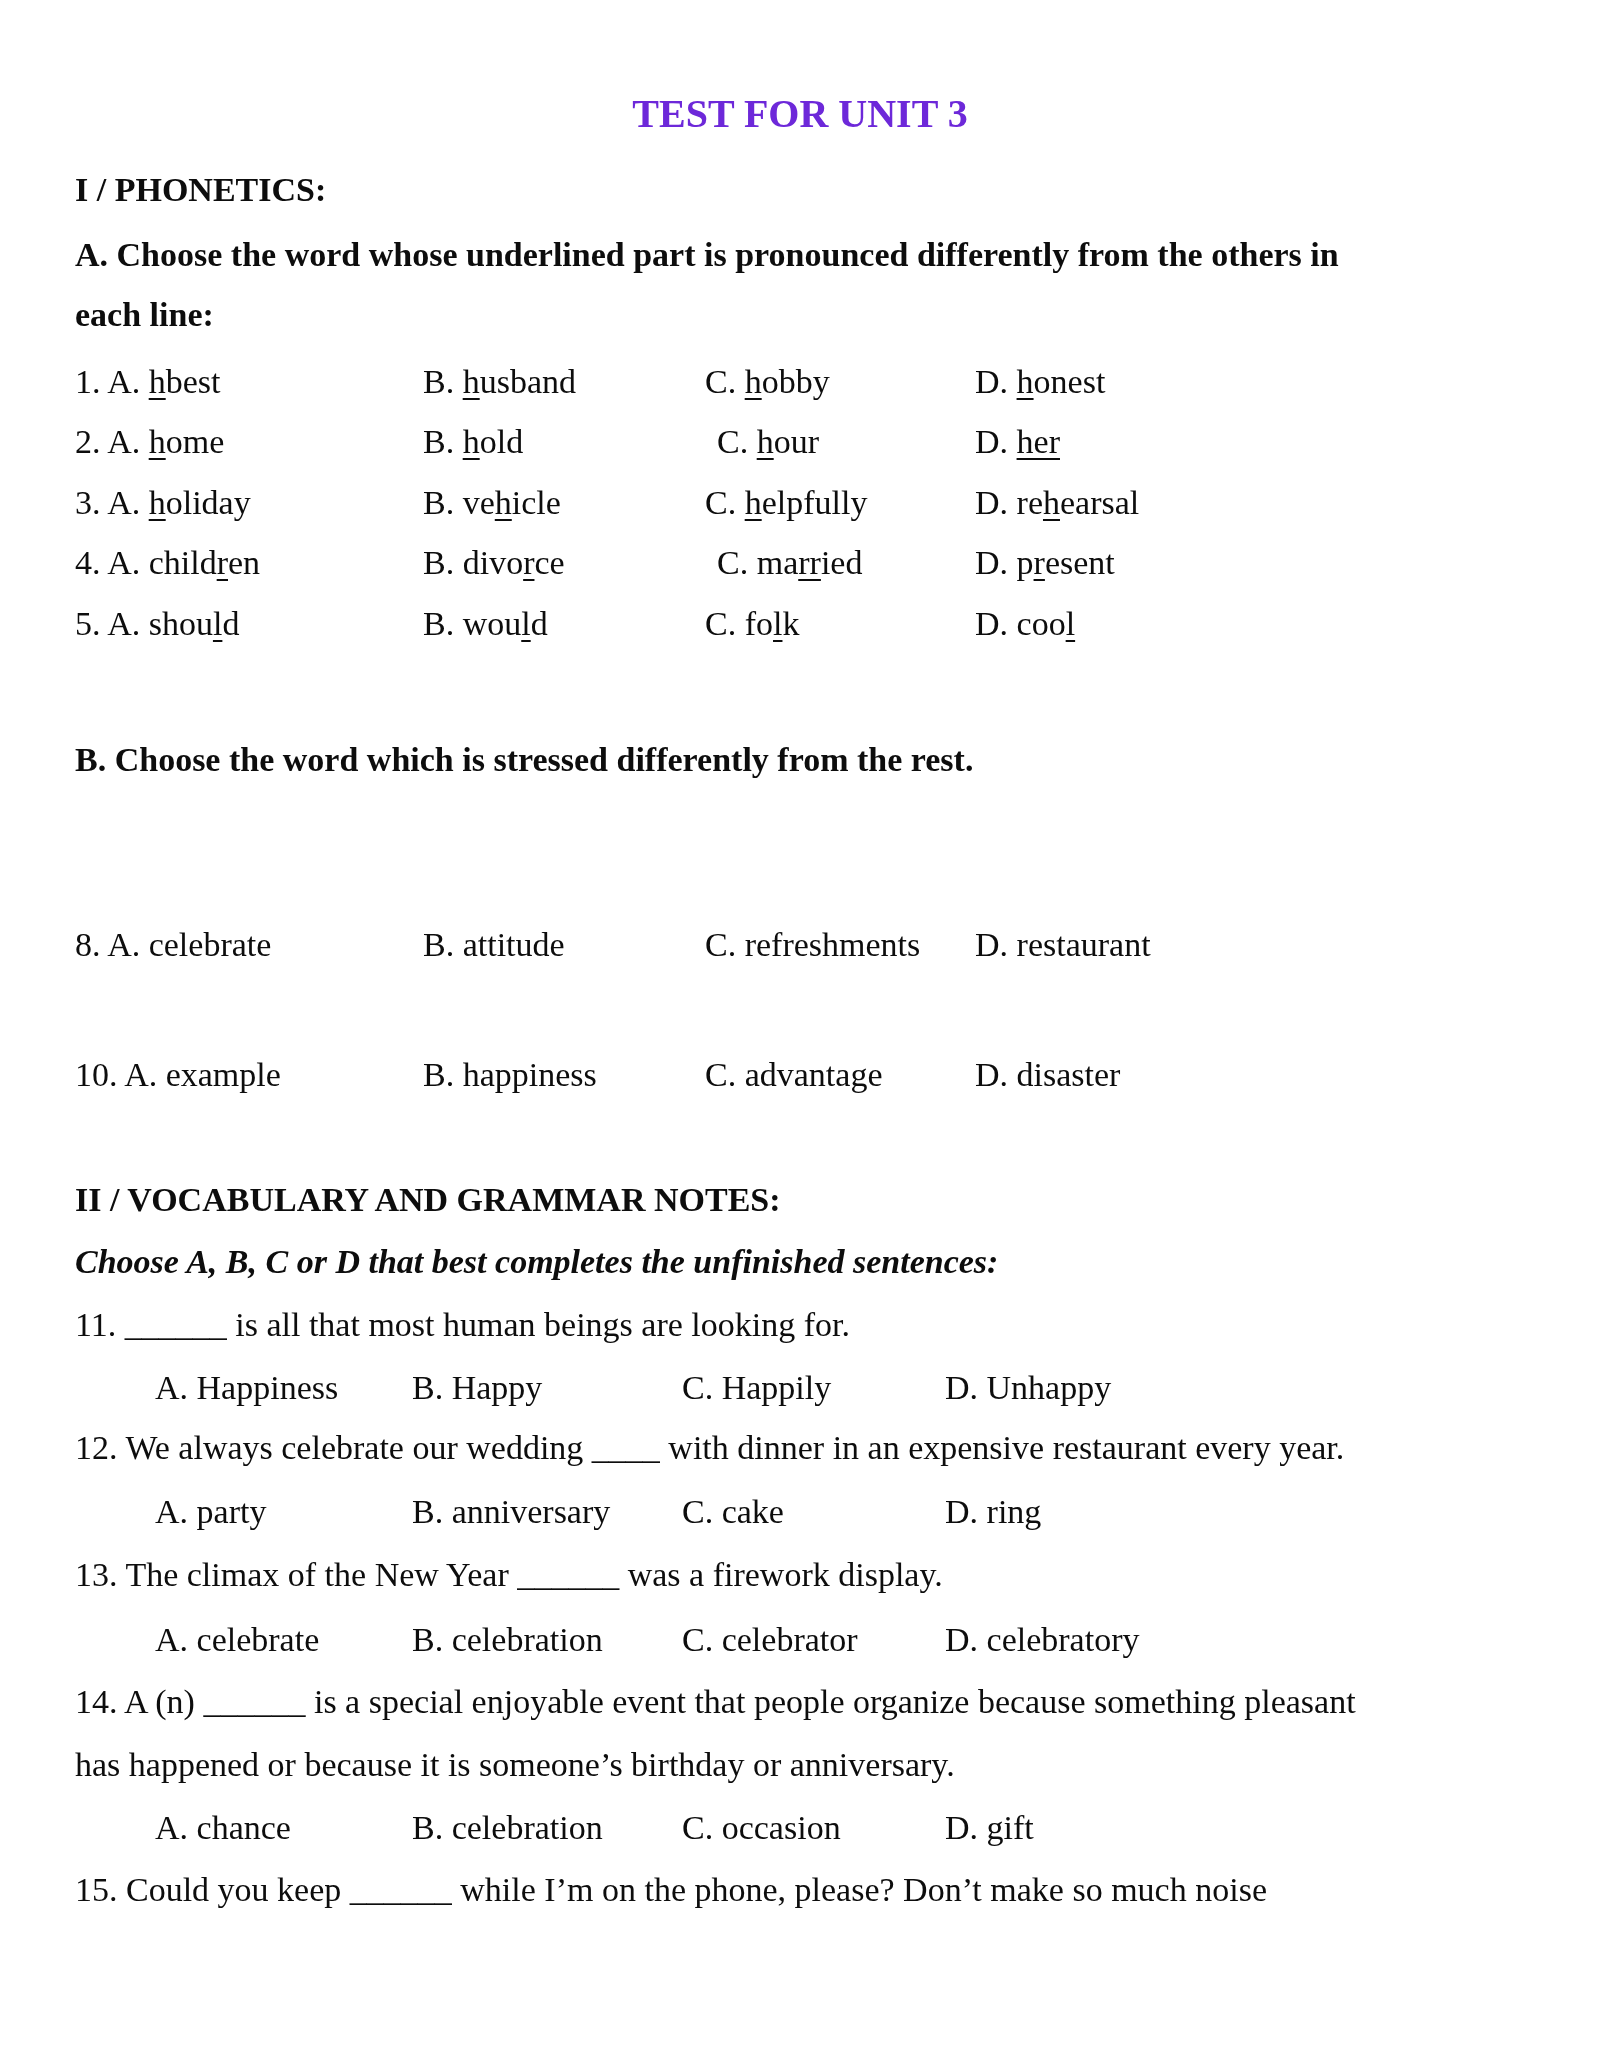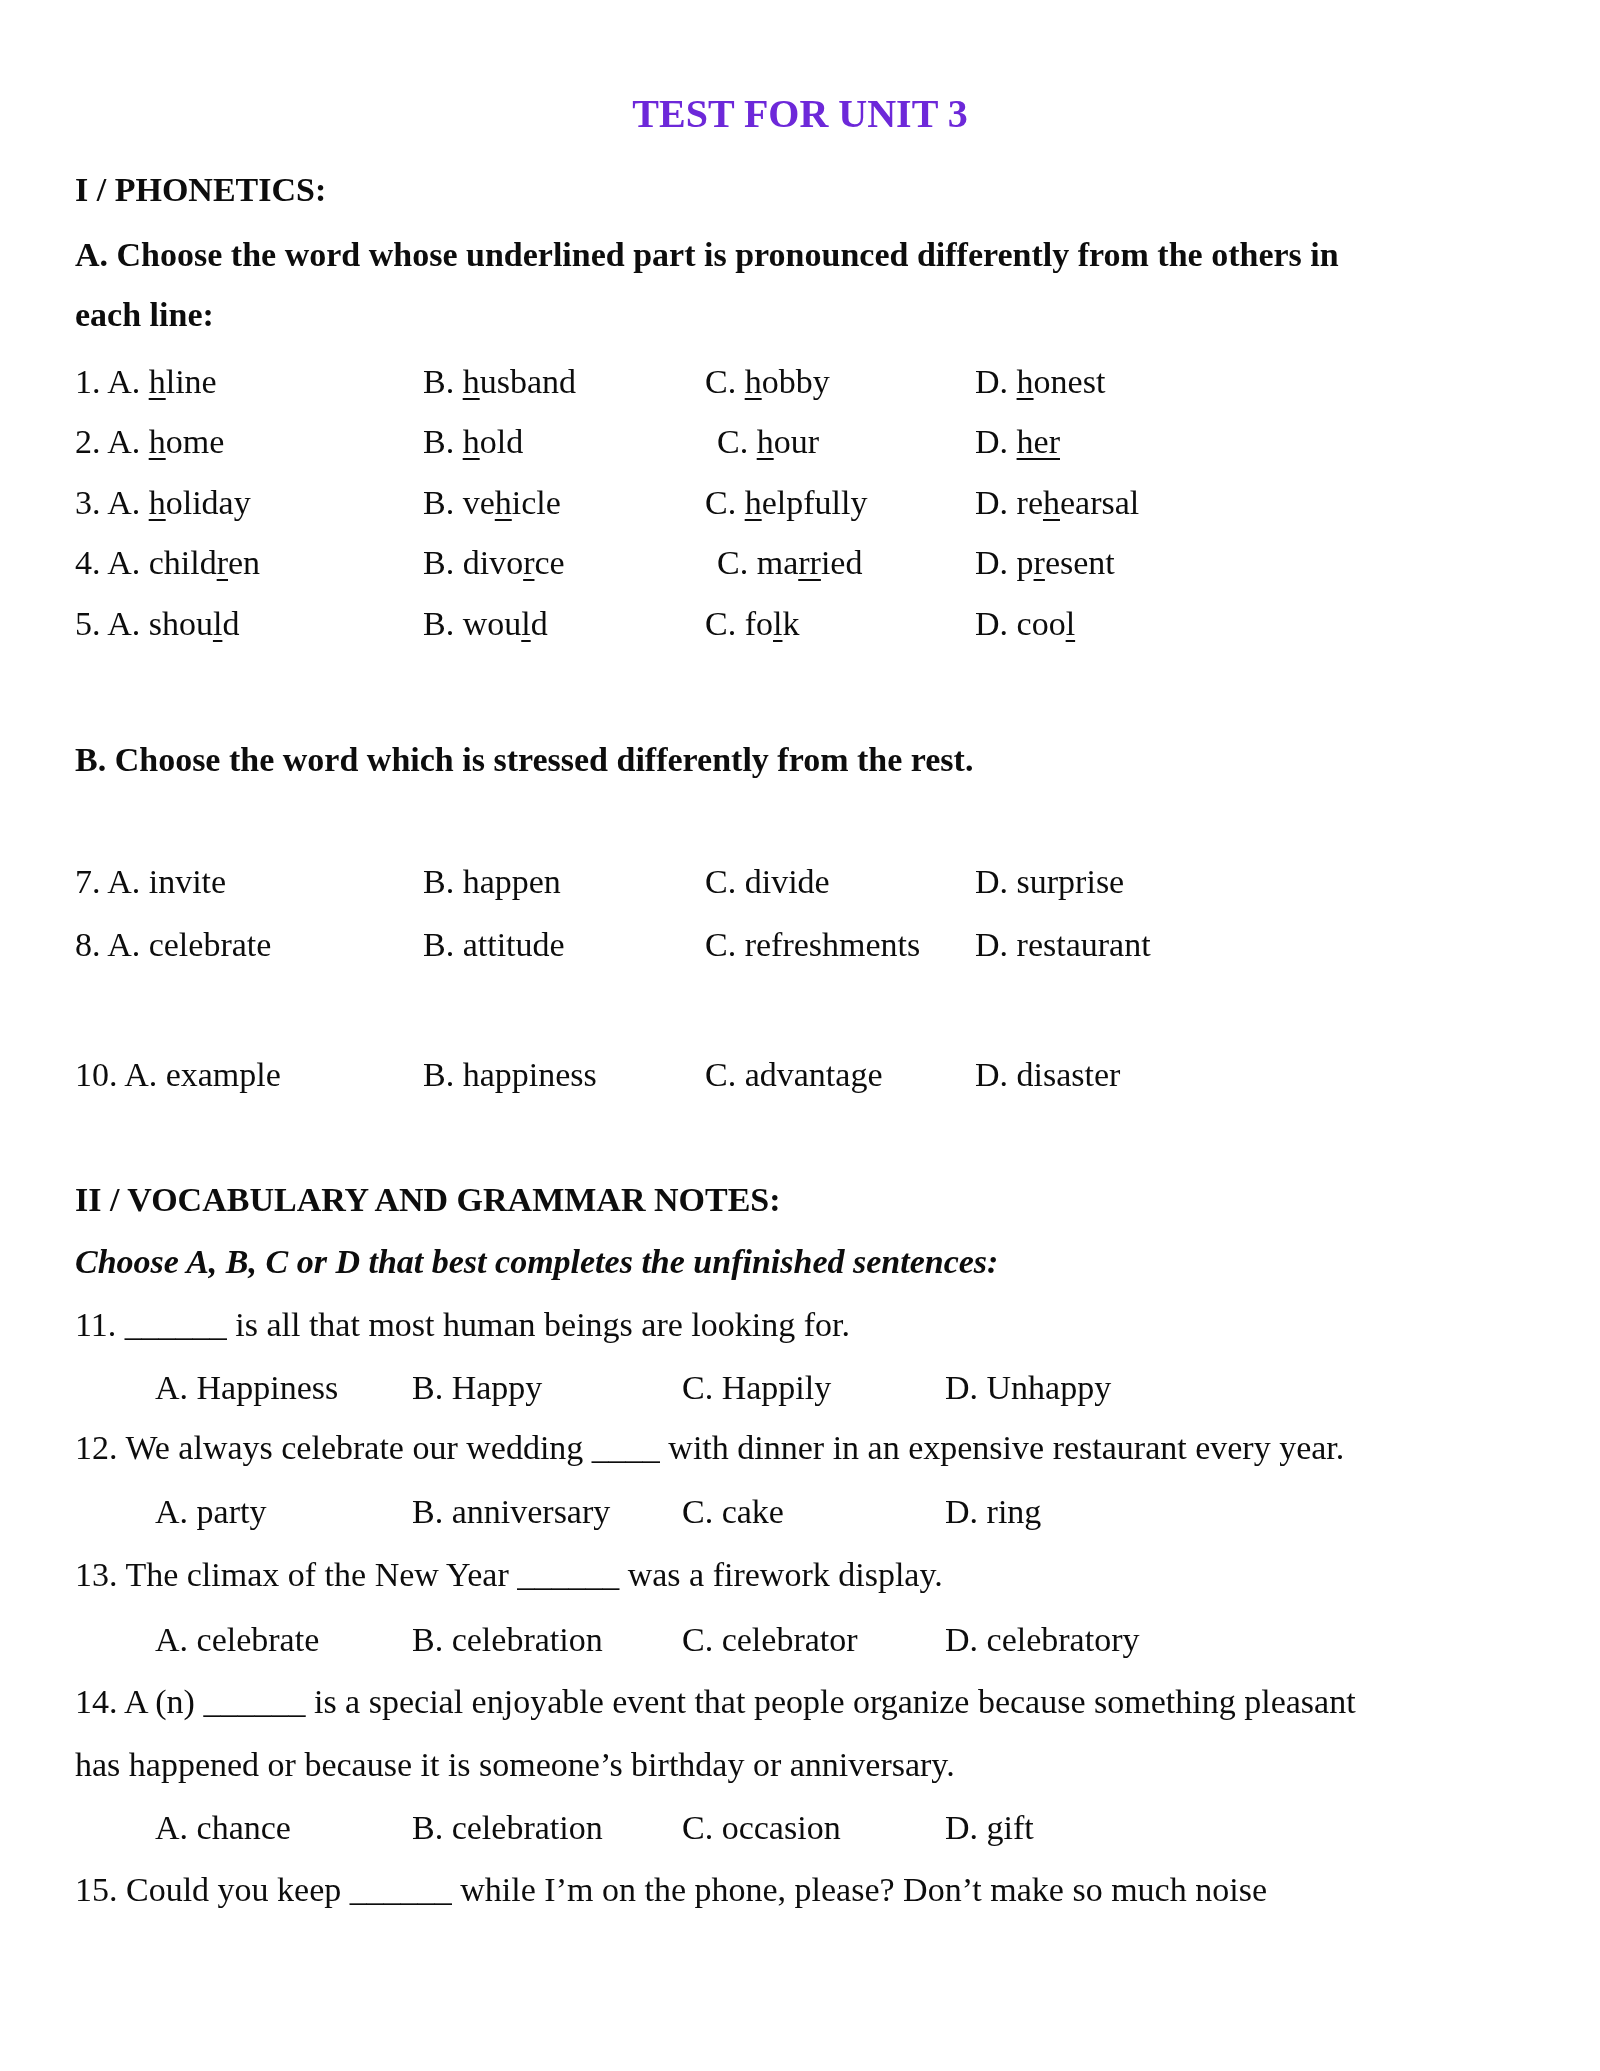--- a/index.html
+++ b/index.html
@@ -30,21 +30,21 @@
 <div class="page">
 
   <div class="line center title" style="top:88px">TEST FOR UNIT 3</div>
 
   <div class="line bold" style="top:225px">A. Choose the word whose underlined part is pronounced differently from the others in</div>
 
   <div class="line bold" style="top:160px">I / PHONETICS:</div>
   <div class="line bold" style="top:285px">each line:</div>
 
   <div class="row" style="top:352px">
-    <span class="c cA"><span>1.</span> <span>A.</span> <span class="w"><span></span><span class="u">h</span><span>line</span></span></span>
+    <span class="c cA"><span>1.</span> <span>A.</span> <span class="w"><span></span><span class="u">h</span><span>best</span></span></span>
     <span class="c cB"><span>B.</span> <span class="w"><span></span><span class="u">h</span><span>usband</span></span></span>
     <span class="c cC"><span>C.</span> <span class="w"><span></span><span class="u">h</span><span>obby</span></span></span>
     <span class="c cD"><span>D.</span> <span class="w"><span></span><span class="u">h</span><span>onest</span></span></span>
   </div>
   <div class="row" style="top:412px">
     <span class="c cA"><span>2.</span> <span>A.</span> <span class="w"><span></span><span class="u">h</span><span>ome</span></span></span>
     <span class="c cB"><span>B.</span> <span class="w"><span></span><span class="u">h</span><span>old</span></span></span>
     <span class="c cC" style="left:642px"><span>C.</span> <span class="w"><span></span><span class="u">h</span><span>our</span></span></span>
     <span class="c cD"><span>D.</span> <span class="w"><span></span><span class="u">her</span><span></span></span></span>
   </div>
@@ -62,26 +62,20 @@
   </div>
   <div class="row" style="top:594px">
     <span class="c cA"><span>5.</span> <span>A.</span> <span class="w"><span>shou</span><span class="u">l</span><span>d</span></span></span>
     <span class="c cB"><span>B.</span> <span class="w"><span>wou</span><span class="u">l</span><span>d</span></span></span>
     <span class="c cC"><span>C.</span> <span class="w"><span>fo</span><span class="u">l</span><span>k</span></span></span>
     <span class="c cD"><span>D.</span> <span class="w"><span>coo</span><span class="u">l</span><span></span></span></span>
   </div>
 
   <div class="line bold" style="top:730px">B. Choose the word which is stressed differently from the rest.</div>
 
-  <div class="row" style="top:852px">
-    <span class="c cA"><span>7.</span> <span>A.</span> <span>invite</span></span>
-    <span class="c cB"><span>B.</span> <span>happen</span></span>
-    <span class="c cC"><span>C.</span> <span>divide</span></span>
-    <span class="c cD"><span>D.</span> <span>surprise</span></span>
-  </div>
   <div class="row" style="top:915px">
     <span class="c cA"><span>8.</span> <span>A.</span> <span>celebrate</span></span>
     <span class="c cB"><span>B.</span> <span>attitude</span></span>
     <span class="c cC"><span>C.</span> <span>refreshments</span></span>
     <span class="c cD"><span>D.</span> <span>restaurant</span></span>
   </div>
   <div class="row" style="top:1045px">
     <span class="c cA"><span>10.</span> <span>A.</span> <span>example</span></span>
     <span class="c cB"><span>B.</span> <span>happiness</span></span>
     <span class="c cC"><span>C.</span> <span>advantage</span></span>

